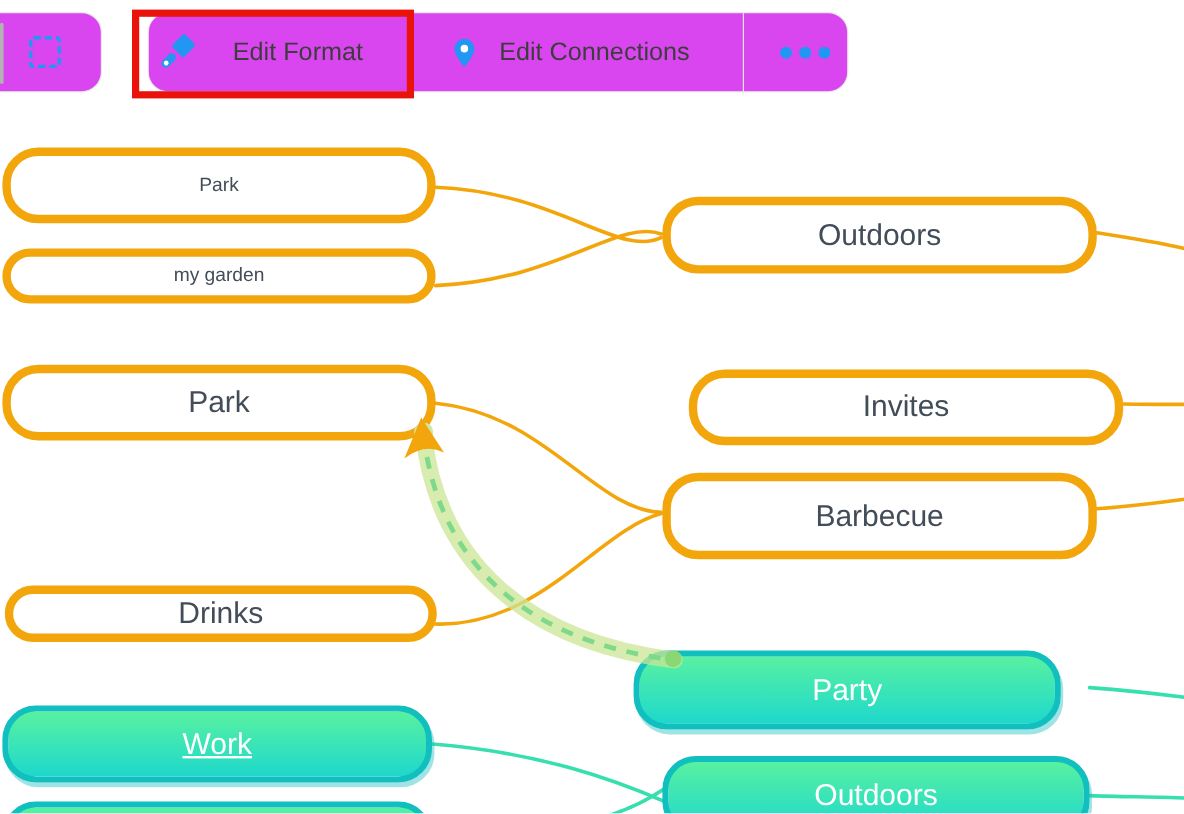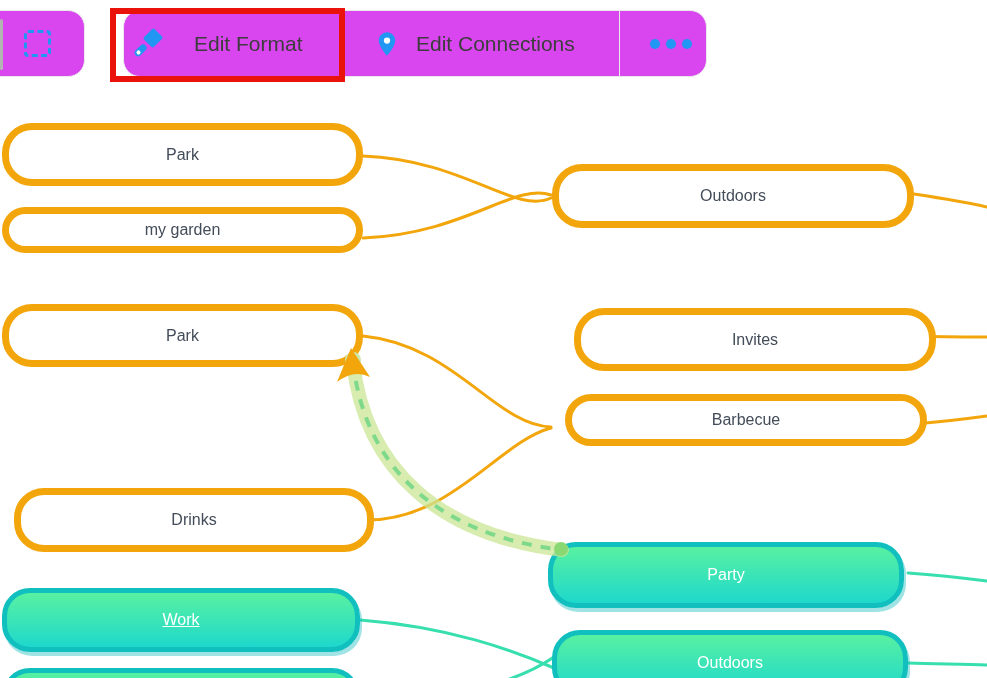--- a/index.html
+++ b/index.html
@@ -8,21 +8,21 @@
     font-family:"Liberation Sans","DejaVu Sans",sans-serif;
   }
   
   .layer-svg{position:absolute;left:0;top:0;width:987px;height:678px;pointer-events:none;}
   .conn{fill:none;stroke-width:3;stroke-linecap:round;}
   .conn.orange{stroke:#F2A60C;}
   .conn.teal{stroke:#38DFAE;}
   
   .node{
     position:absolute;box-sizing:border-box;display:flex;align-items:center;justify-content:center;
-    font-size:16px;color:#434C59;
+    font-size:25px;color:#434C59;
   }
   .node.orange{background:#fff;border:7px solid #F2A60C;border-radius:30px;}
   .node.teal{
     background:linear-gradient(180deg,#58F1A1 0%,#1ED8CC 100%);
     border:5px solid #10BFBE;border-radius:28px;color:#fff;
     box-shadow:2px 4px 0 rgba(16,185,190,.40);
   }
   .node.small{font-size:16px;}
   
   .panel{
@@ -82,27 +82,27 @@
       </div>
       <div class="node orange" style="left: 552px; top: 164px; width: 362px; height: 64px;">
         <span>Outdoors</span>
       </div>
       <div class="node orange" style="left: 2px; top: 304px; width: 361px; height: 63px;">
         <span>Park</span>
       </div>
       <div class="node orange" style="left: 574px; top: 308px; width: 362px; height: 63px;">
         <span>Invites</span>
       </div>
-      <div class="node orange" style="left: 565px; top: 394px; width: 362px; height: 52px; text-align: right;">
+      <div class="node orange" style="left: 552px; top: 394px; width: 362px; height: 72px; text-align: right;">
         <span>Barbecue</span>
       </div>
-      <div class="node orange" style="left: 14px; top: 488px; width: 360px; height: 64px; text-align: center;">
+      <div class="node orange" style="left: 4px; top: 488px; width: 360px; height: 47px; text-align: center;">
         <span>Drinks</span>
       </div>
-      <div class="node teal" style="left: 548px; top: 542px; width: 356px; height: 66px;">
+      <div class="node teal" style="left: 528px; top: 542px; width: 356px; height: 66px;">
         <span>Party</span>
       </div>
       <div class="node teal" style="left: 2px; top: 588px; width: 358px; height: 64px; text-decoration: underline;">
         <span>Work</span>
       </div>
       <div class="node teal" style="left: 552px; top: 630px; width: 356px; height: 66px;">
         <span>Outdoors</span>
       </div>
       <div class="node teal" style="left: 2px; top: 668px; width: 358px; height: 60px;">
         <span></span>

